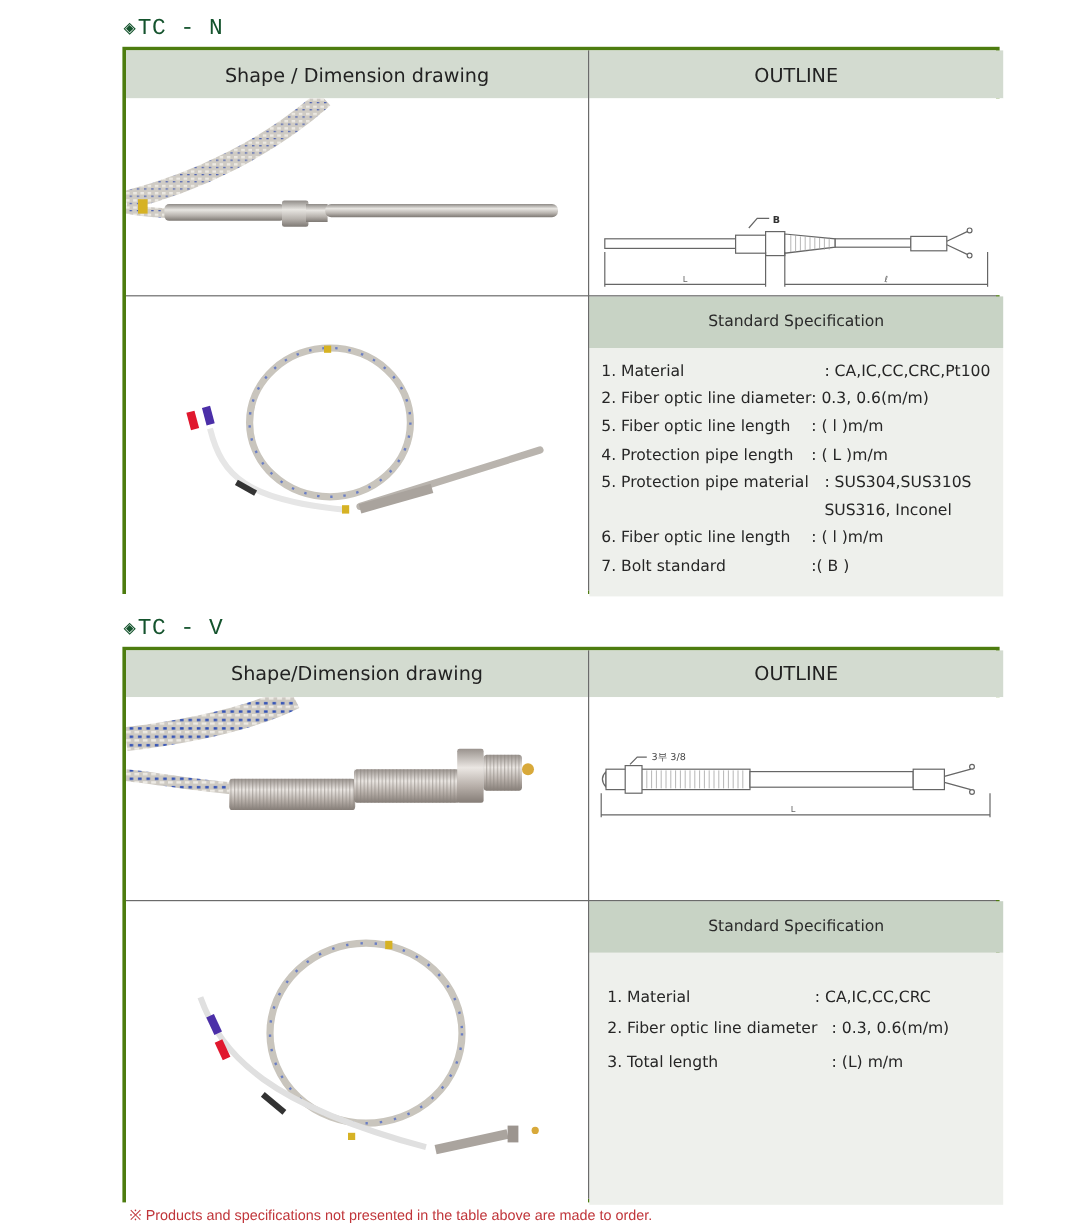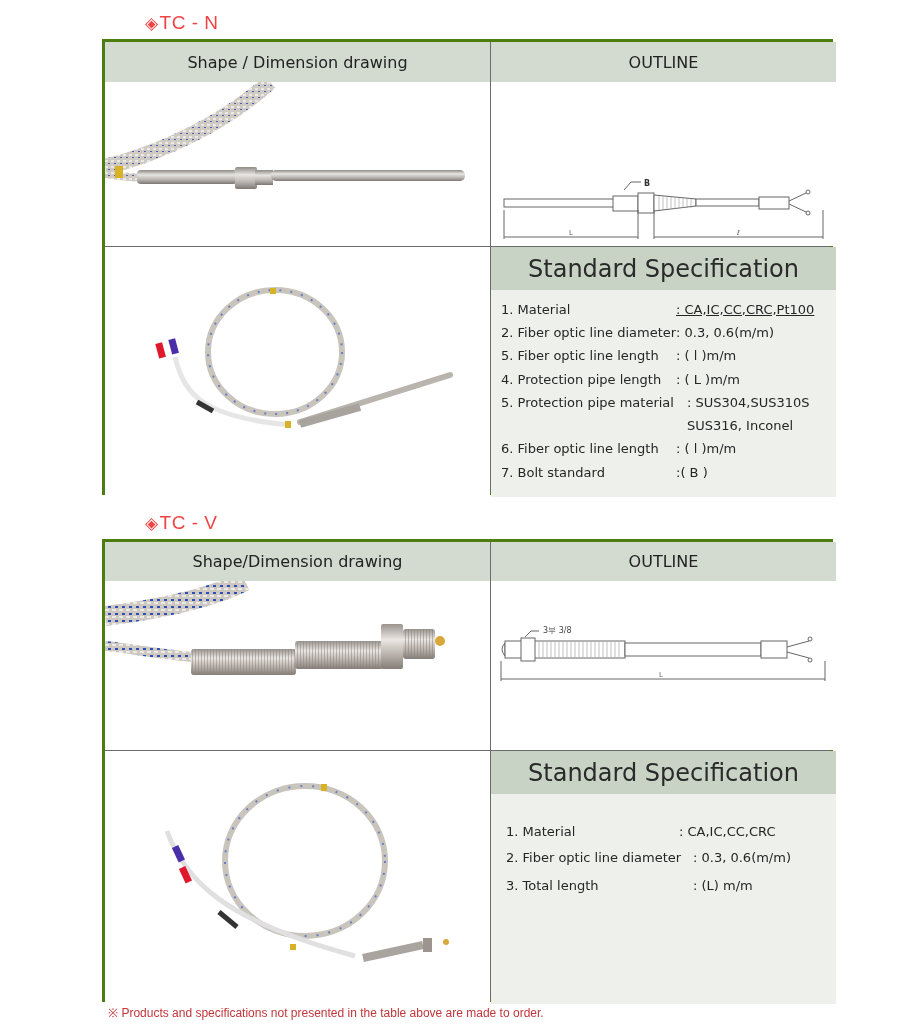--- a/index.html
+++ b/index.html
@@ -1,40 +1,40 @@
 <!DOCTYPE html>
 <html><head>
 <meta charset="utf-8">
 <style>
   * { box-sizing: border-box; margin: 0; padding: 0; }
   html, body { width: 908px; height: 1024px; background: #ffffff; overflow: hidden; }
   body { position: relative; font-family: "DejaVu Sans", "Liberation Sans", sans-serif; color: #222; }
 
   .section-title {
-    position: absolute; left: 103px; font-size: 19px; color: #ef4444;
-    letter-spacing: 0.5px; font-family: Liberation Sans, sans-serif; margin-left: 42px;
+    position: absolute; left: 103px; font-size: 19px; color: #14532d;
+    letter-spacing: 0.5px; font-family: Liberation Mono, monospace;
   }
   .section-title .diamond { font-size: 17px; margin-right: 1px; }
 
   .grid {
     position: absolute; left: 102px; width: 731px;
     border: 3px solid #4d7c0f;
   }
   .vline { position: absolute; top: 0; bottom: 0; width: 1px; background: #6b6b6b; }
   .hline { position: absolute; left: 0; right: 0; height: 1px; background: #6b6b6b; }
 
   .hdr {
     position: absolute; background: #d3dbd0; color: #222;
     display: flex; align-items: center; justify-content: center;
     font-size: 16px; font-family: "DejaVu Sans", sans-serif;
   }
   .spec-hdr {
     position: absolute; background: #c8d3c5; color: #2a2a2a;
     display: flex; align-items: center; justify-content: center;
-    font-size: 24px; font-family: "DejaVu Sans", sans-serif;
+    font-size: 13px; font-family: "DejaVu Sans", sans-serif;
   }
   .spec-body { position: absolute; background: #eef0ec; }
   .spec-row {
     position: absolute; font-size: 13px; color: #262626; white-space: nowrap;
     font-family: "DejaVu Sans", sans-serif;
   }
   .spec-row .lbl { position: absolute; left: 0; }
   .spec-row .val { position: absolute; }
 
   .photo { position: absolute; background: #fff; }
@@ -119,21 +119,21 @@
       <rect x="180" y="174" width="6" height="7" fill="#d6b224"></rect>
       <path d="M195,175 L345,128" stroke="#b9b4ae" stroke-width="6" stroke-linecap="round"></path>
       <path d="M195,177 L255,160" stroke="#a9a39d" stroke-width="8"></path>
     </svg>
   </div>
 
   <div class="spec-hdr" style="left:386px; top:205px; width:345px; height:43px;">Standard Specification</div>
   <div class="spec-body" style="left:386px; top:248px; width:345px; height:207px;">
     <div class="spec-row" style="left:10px; top:12px;">
         <span class="lbl">1. Material</span>
-        <span class="val" style="left:175px;text-decoration:underline;">: CA,IC,CC,CRC,Pt100</span>
+        <span class="val" style="left:186px;">: CA,IC,CC,CRC,Pt100</span>
       </div>
     <div class="spec-row" style="left:10px; top:35px;">
         <span class="lbl">2. Fiber optic line diameter</span>
         <span class="val" style="left:175px;">: 0.3, 0.6(m/m)</span>
       </div>
     <div class="spec-row" style="left:10px; top:58px;">
         <span class="lbl">5. Fiber optic line length</span>
         <span class="val" style="left:175px;">: ( l )m/m</span>
       </div>
     <div class="spec-row" style="left:10px; top:82px;">

